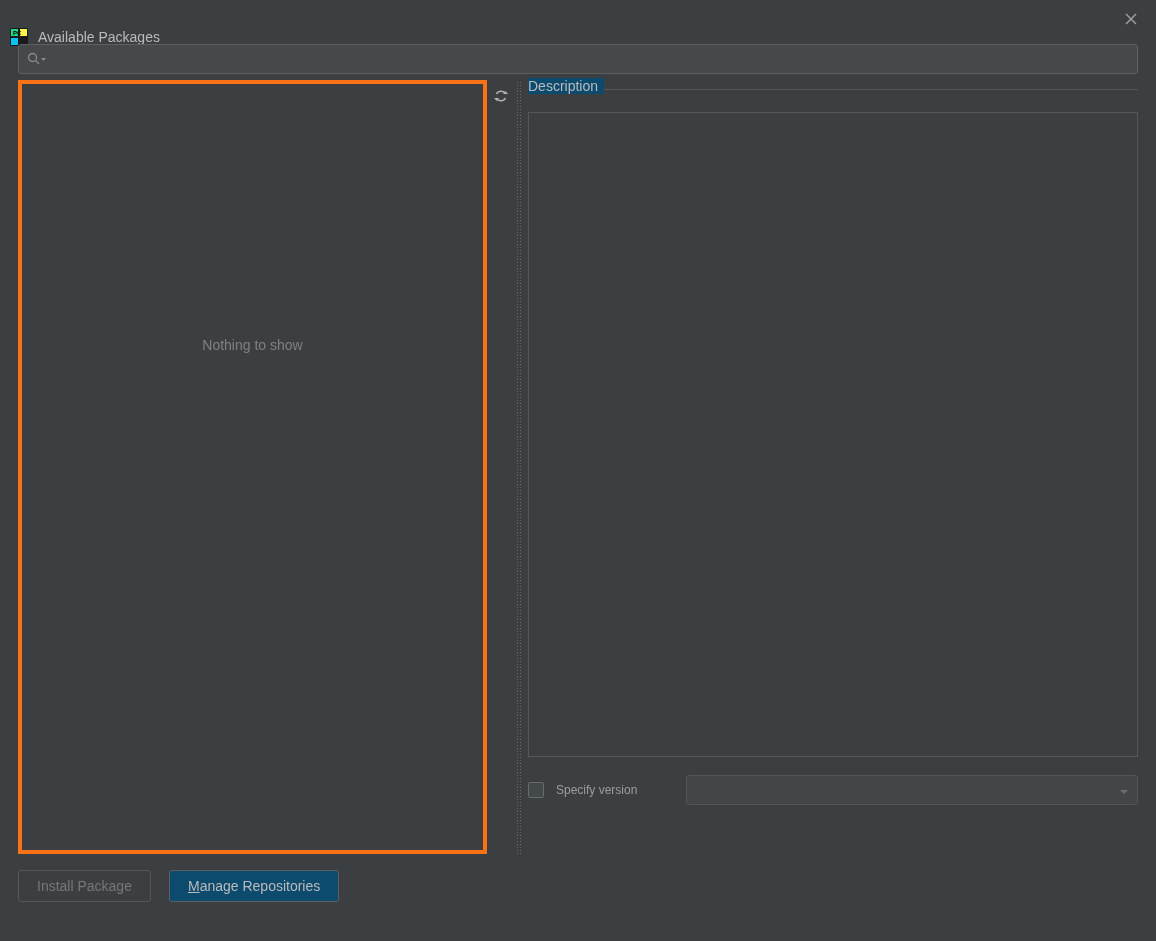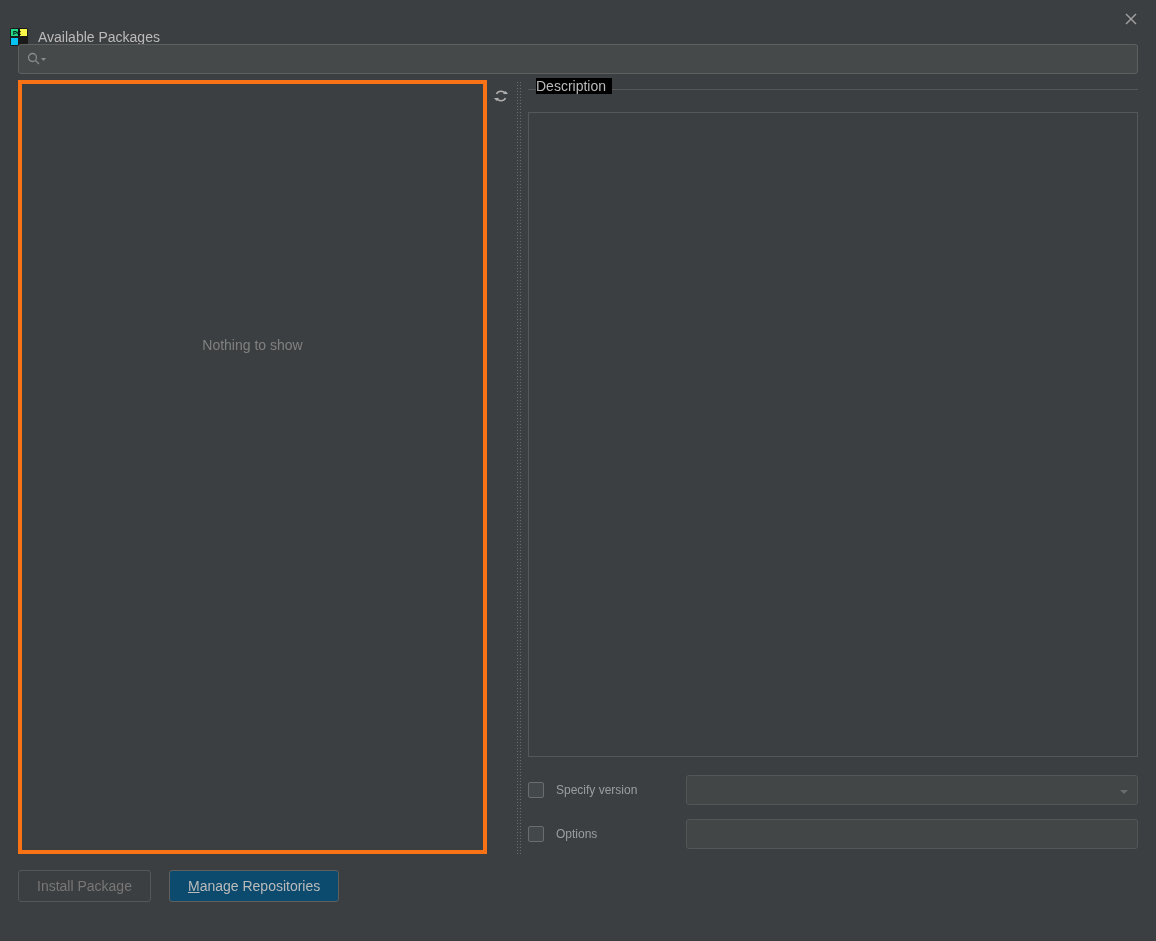--- a/index.html
+++ b/index.html
@@ -127,22 +127,22 @@
     display: flex;
     flex-direction: column;
     padding-left: 6px;
   }
   .desc-group {
     position: relative;
   }
   .desc-legend {
     position: absolute;
     top: -2px;
-    left: 8px;
-    background: #000000;
+    left: 0;
+    background: #0c4a6e;
     padding-right: 6px;
     color: #bbbbbb;
     font-size: 14px;
     z-index: 2;
   }
   .desc-hr {
     position: absolute;
     top: 9px;
     left: 0;
     right: 0;
@@ -299,25 +299,20 @@
       <span class="option-label">Specify version</span>
       <div class="combo">
         <span class="combo-arrow">
           <svg width="10" height="6" viewBox="0 0 10 6">
             <path d="M1 1 L5 5 L9 1" fill="#808080"></path>
           </svg>
         </span>
       </div>
     </div>
 
-    <div class="option-row" style="margin-top:14px">
-      <div class="checkbox"></div>
-      <span class="option-label">Options</span>
-      <div class="text-field"></div>
-    </div>
   </div>
 </div>
 
 <div class="button-bar">
   <div class="btn disabled">
     <span>Install Package</span>
   </div>
   <div class="btn">
     <span><span class="mnemonic">M</span><span>anage Repositories</span></span>
   </div>

